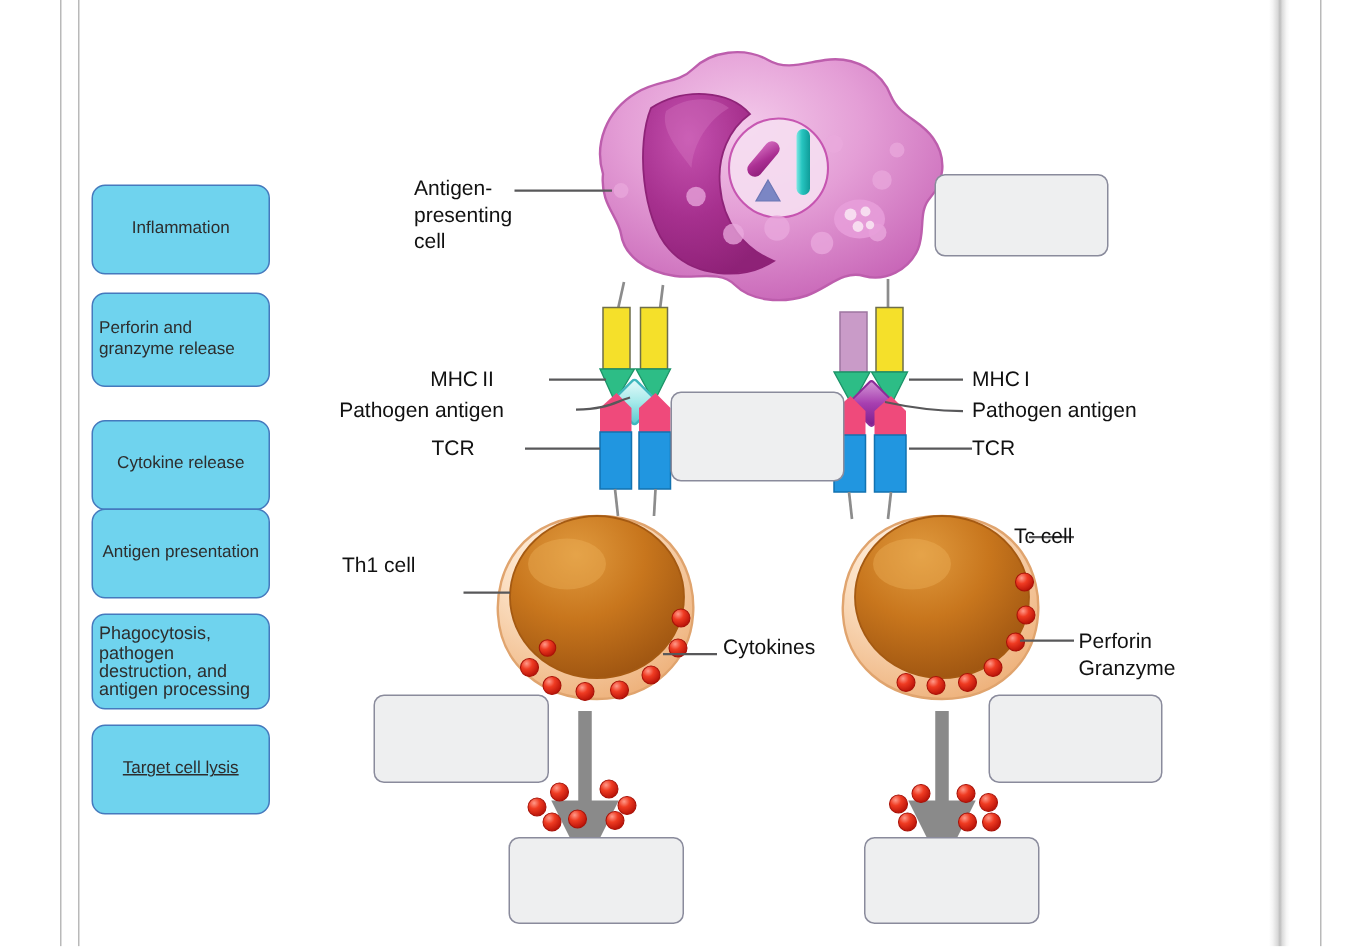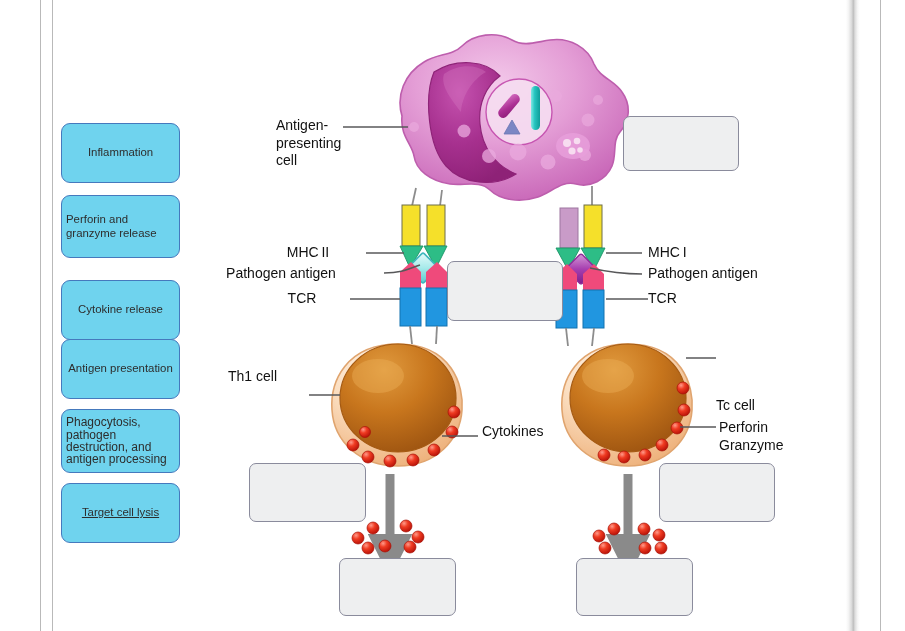--- a/index.html
+++ b/index.html
@@ -338,21 +338,21 @@
   <div class="lbl right-align" style="left:254px; top:244px; width:108px;">MHC II</div>
   <div class="lbl right-align" style="left:182px; top:265px; width:198px;">Pathogen antigen</div>
   <div class="lbl right-align" style="left:258px; top:290px; width:88px;">TCR</div>
 
   <div class="lbl" style="left:648px; top:244px;">MHC I</div>
   <div class="lbl" style="left:648px; top:265px;">Pathogen antigen</div>
   <div class="lbl" style="left:648px; top:290px;">TCR</div>
 
   <div class="lbl right-align" style="left:200px; top:368px; width:105px;">Th1 cell</div>
   <div class="lbl" style="left:482px; top:423px;">Cytokines</div>
-  <div class="lbl" style="left:716px; top:349px;margin-top:48px;">Tc cell</div>
+  <div class="lbl" style="left:676px; top:349px;">Tc cell</div>
   <div class="lbl" style="left:719px; top:419px;">Perforin
 Granzyme</div>
 
   <div class="dropzone" style="left:623px; top:116px; width:116px; height:55px;">
     
   </div>
   <div class="dropzone" style="left:447px; top:261px; width:116px; height:60px;">
     
   </div>
   <div class="dropzone" style="left:249px; top:463px; width:117px; height:59px;">

